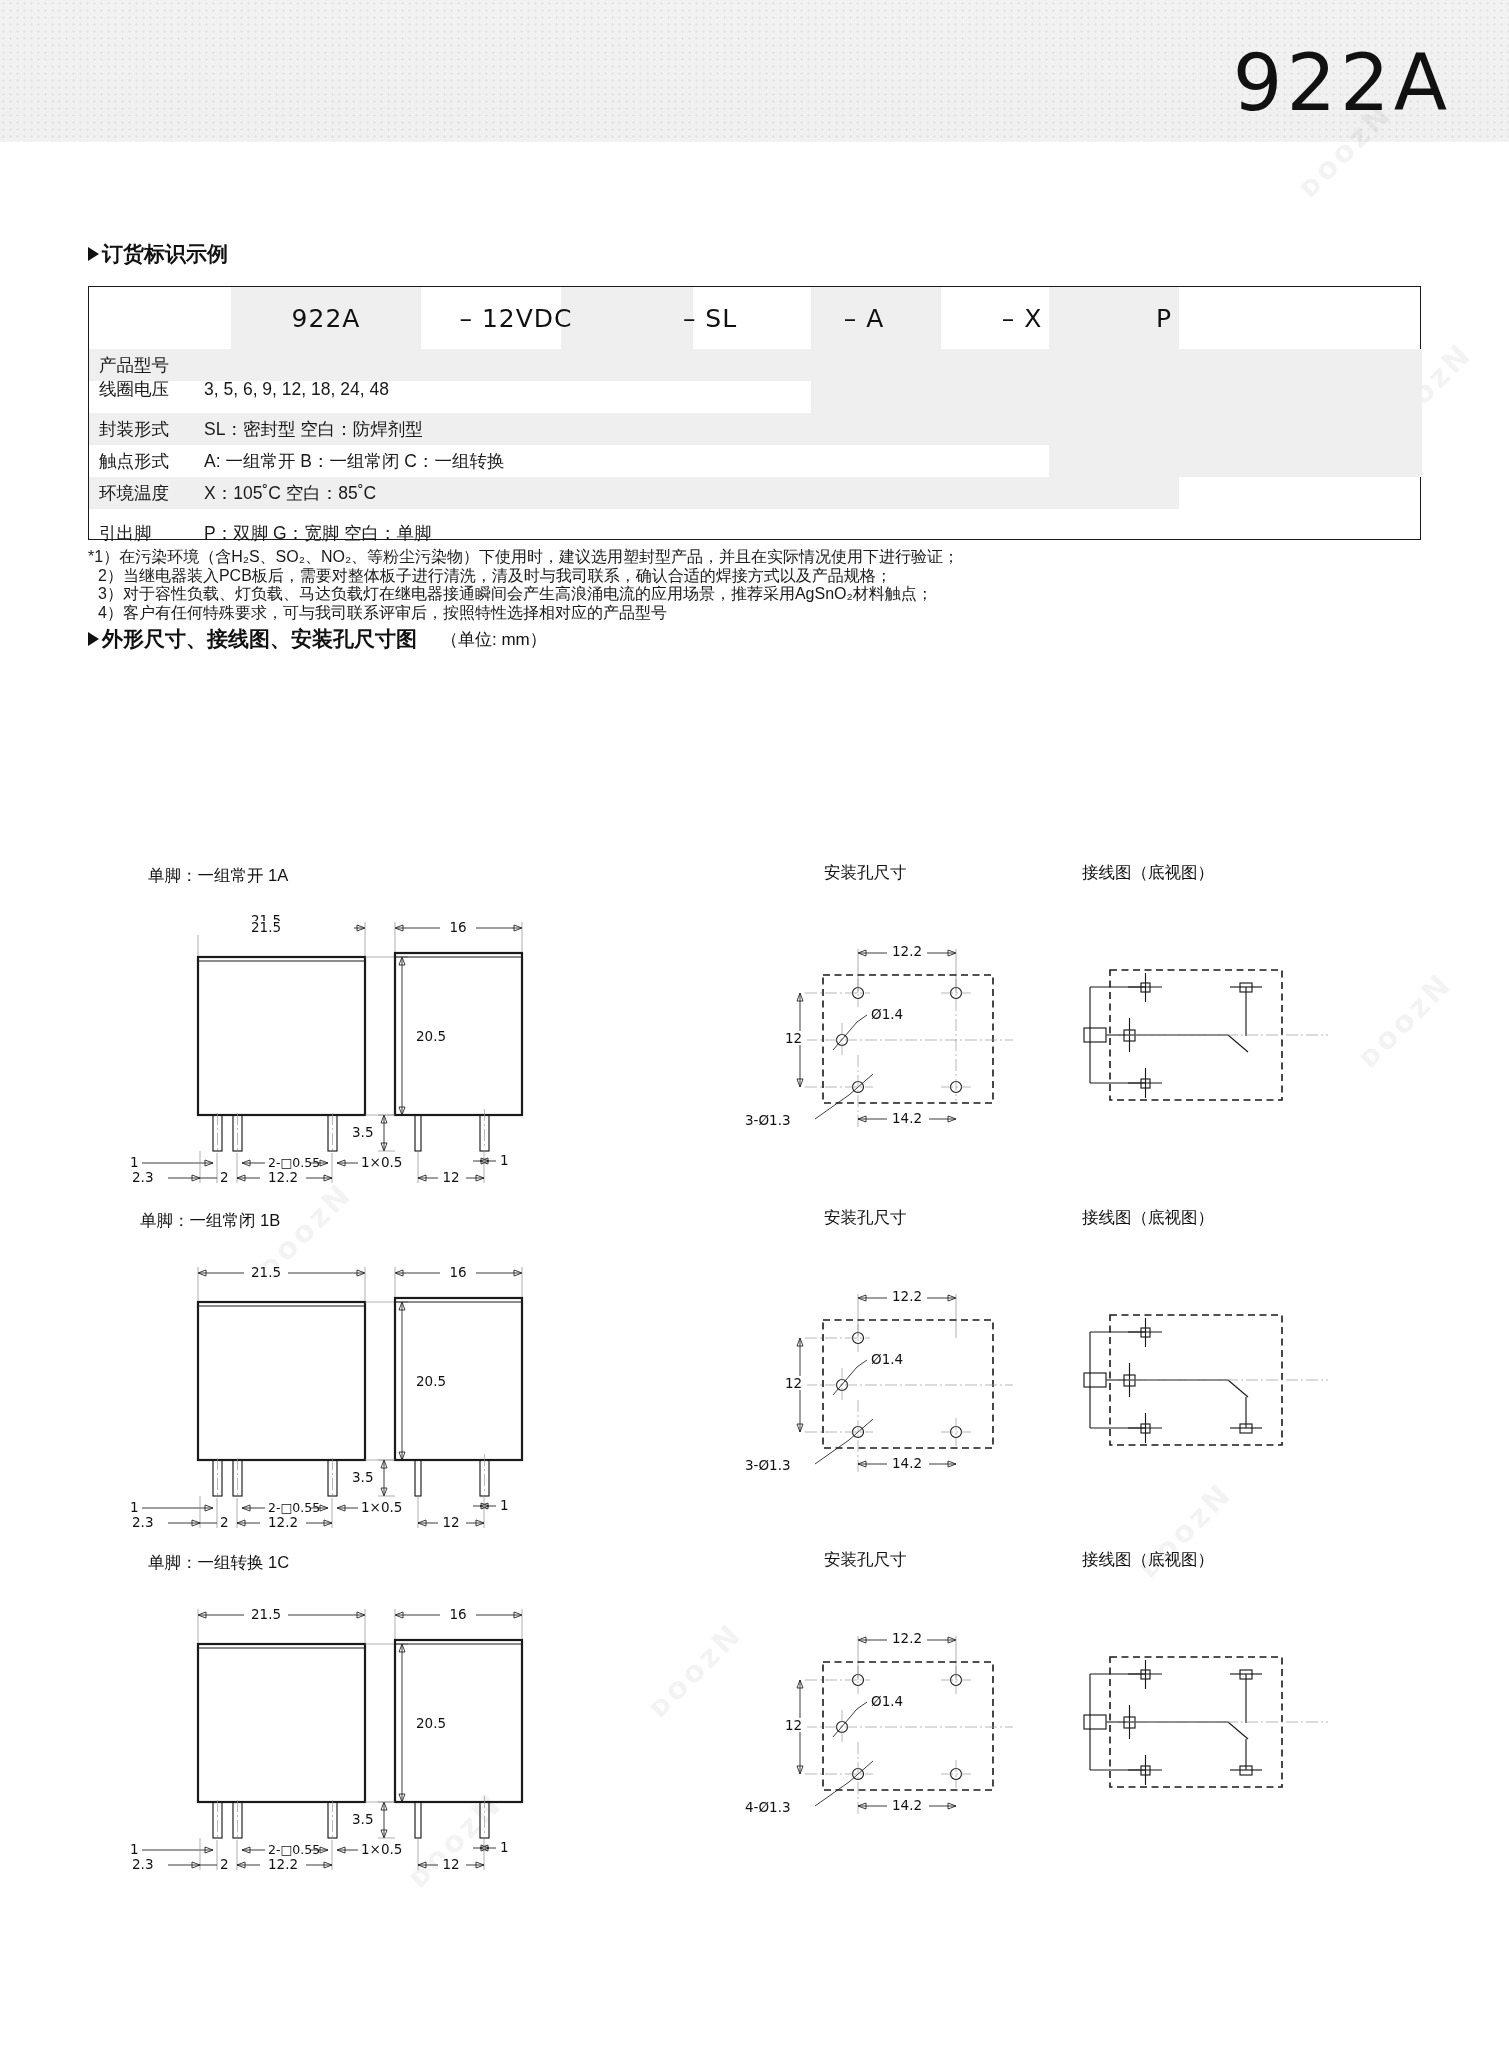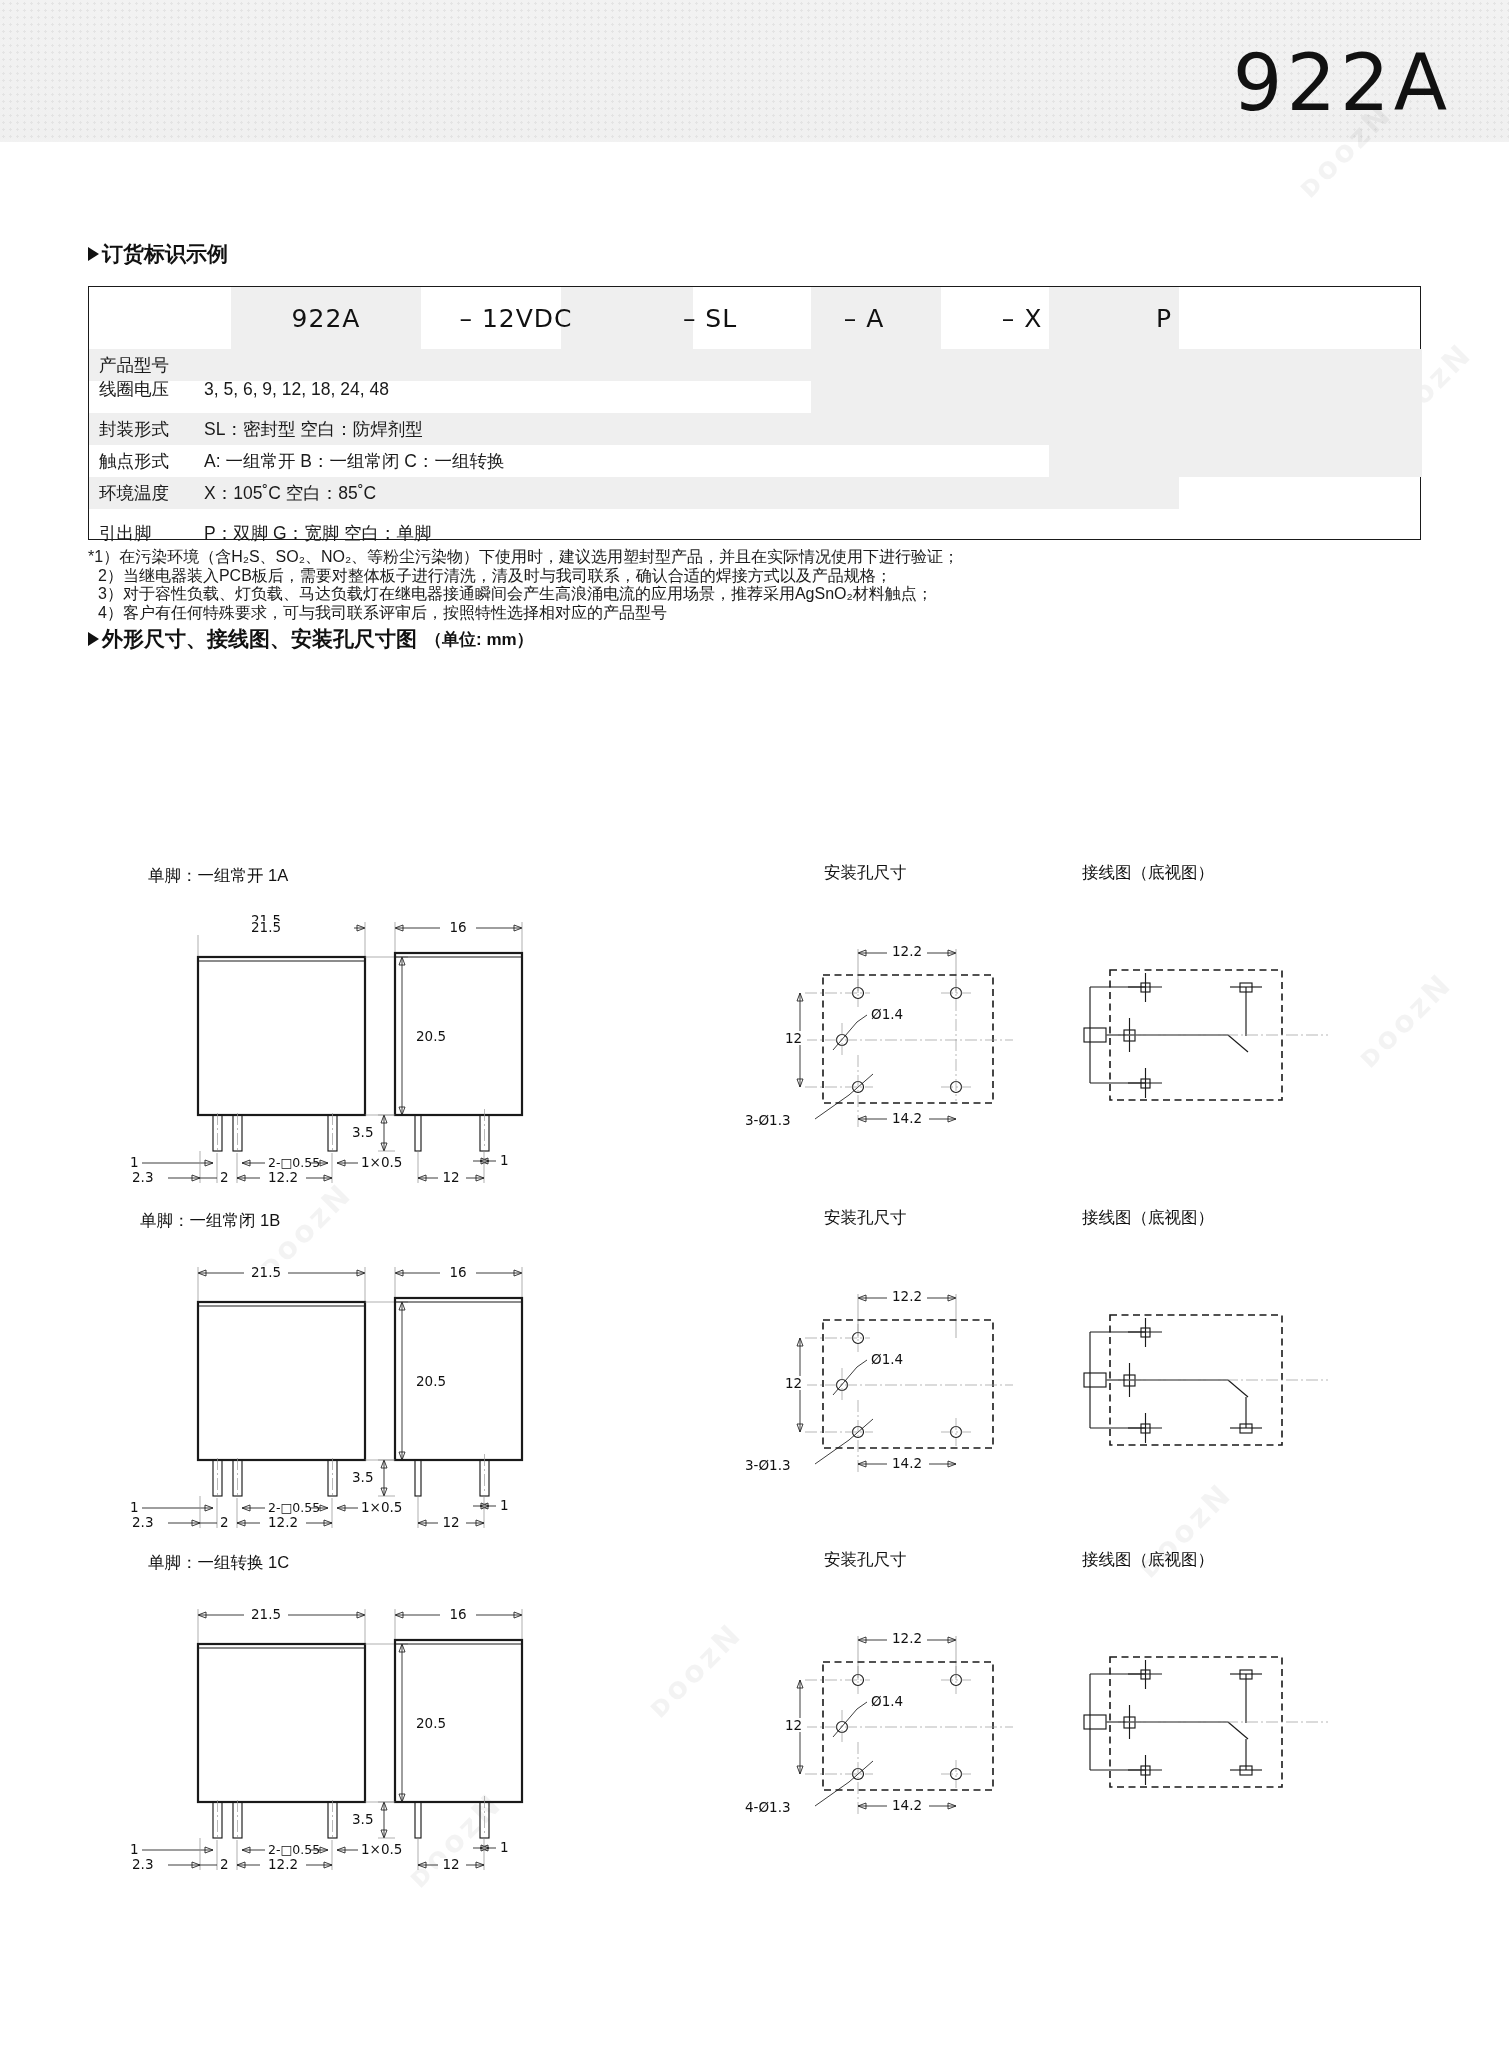--- a/index.html
+++ b/index.html
@@ -41,21 +41,21 @@
     white-space:nowrap; pointer-events:none; font-family:"DejaVu Sans", sans-serif;
     font-weight:700;
   }
 
   
   .sec-title {
     position:absolute; font-size:21px; font-weight:700; color:#111;
     display:flex; align-items:center; gap:3px;
   }
   .tri { width:0;height:0;border-left:11px solid #111;border-top:7px solid transparent;border-bottom:7px solid transparent; }
-  .sec-unit { font-size:17px; font-weight:700; margin-left:5px; }
+  .sec-unit { font-size:17px; font-weight:400; margin-left:21px; }
 
   
   .order-table {
     position:absolute; left:88px; top:286px; width:1333px; height:254px;
     border:1.6px solid #1a1a1a; background:#fff;
   }
 
   .shade { position:absolute; background:#efefef; }
 
   .code-row { position:absolute; left:0; top:0; width:100%; height:62px; }

